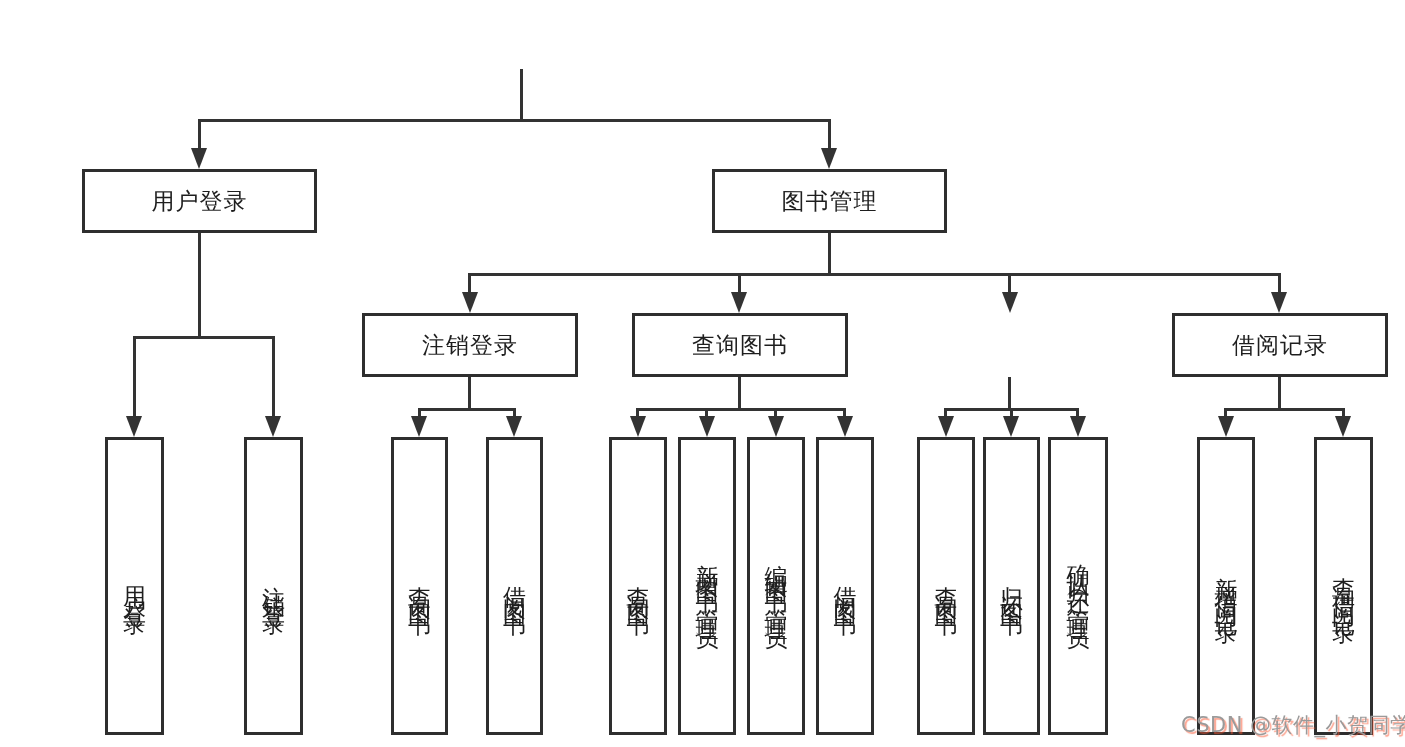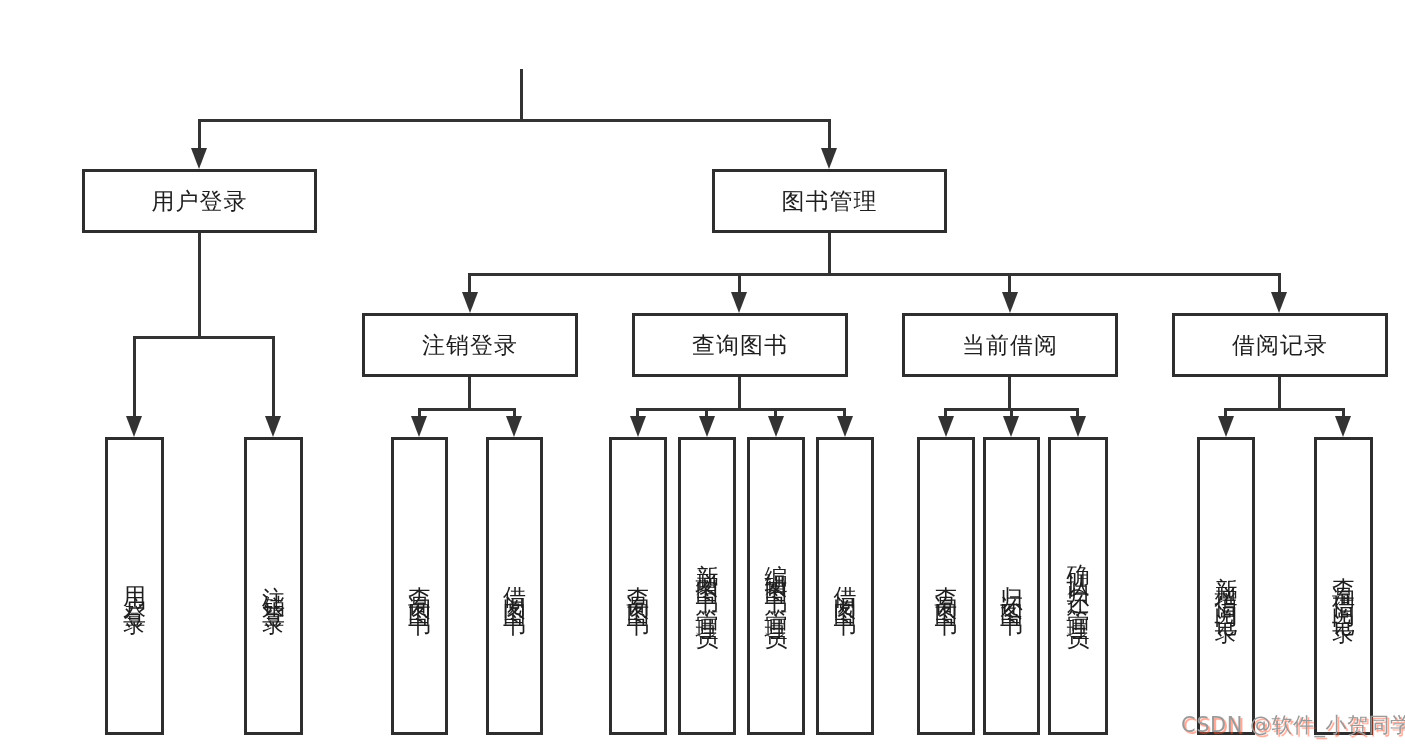--- a/index.html
+++ b/index.html
@@ -67,21 +67,20 @@
   <div class="vl" style="left:738px; top:273px; height:21px;"></div>
   <div class="vl" style="left:1008px; top:273px; height:21px;"></div>
   <div class="vl" style="left:1278px; top:273px; height:21px;"></div>
   <div class="ah" style="left:462px; top:292px;"></div>
   <div class="ah" style="left:731px; top:292px;"></div>
   <div class="ah" style="left:1002px; top:292px;"></div>
   <div class="ah" style="left:1271px; top:292px;"></div>
 
   <div class="hbox" style="left:362px; top:313px; width:216px; height:64px;">注销登录</div>
   <div class="hbox" style="left:632px; top:313px; width:216px; height:64px;">查询图书</div>
-  <div class="hbox" style="left:902px; top:313px; width:216px; height:64px;">当前借阅</div>
   <div class="hbox" style="left:1172px; top:313px; width:216px; height:64px;">借阅记录</div>
 
   <div class="vl" style="left:468px; top:377px; height:31px;"></div>
   <div class="vl" style="left:738px; top:377px; height:31px;"></div>
   <div class="vl" style="left:1008px; top:377px; height:31px;"></div>
   <div class="vl" style="left:1278px; top:377px; height:31px;"></div>
 
   <div class="hl" style="left:418px; top:408px; width:98px;"></div>
   <div class="hl" style="left:636px; top:408px; width:210px;"></div>
   <div class="hl" style="left:944px; top:408px; width:135px;"></div>

